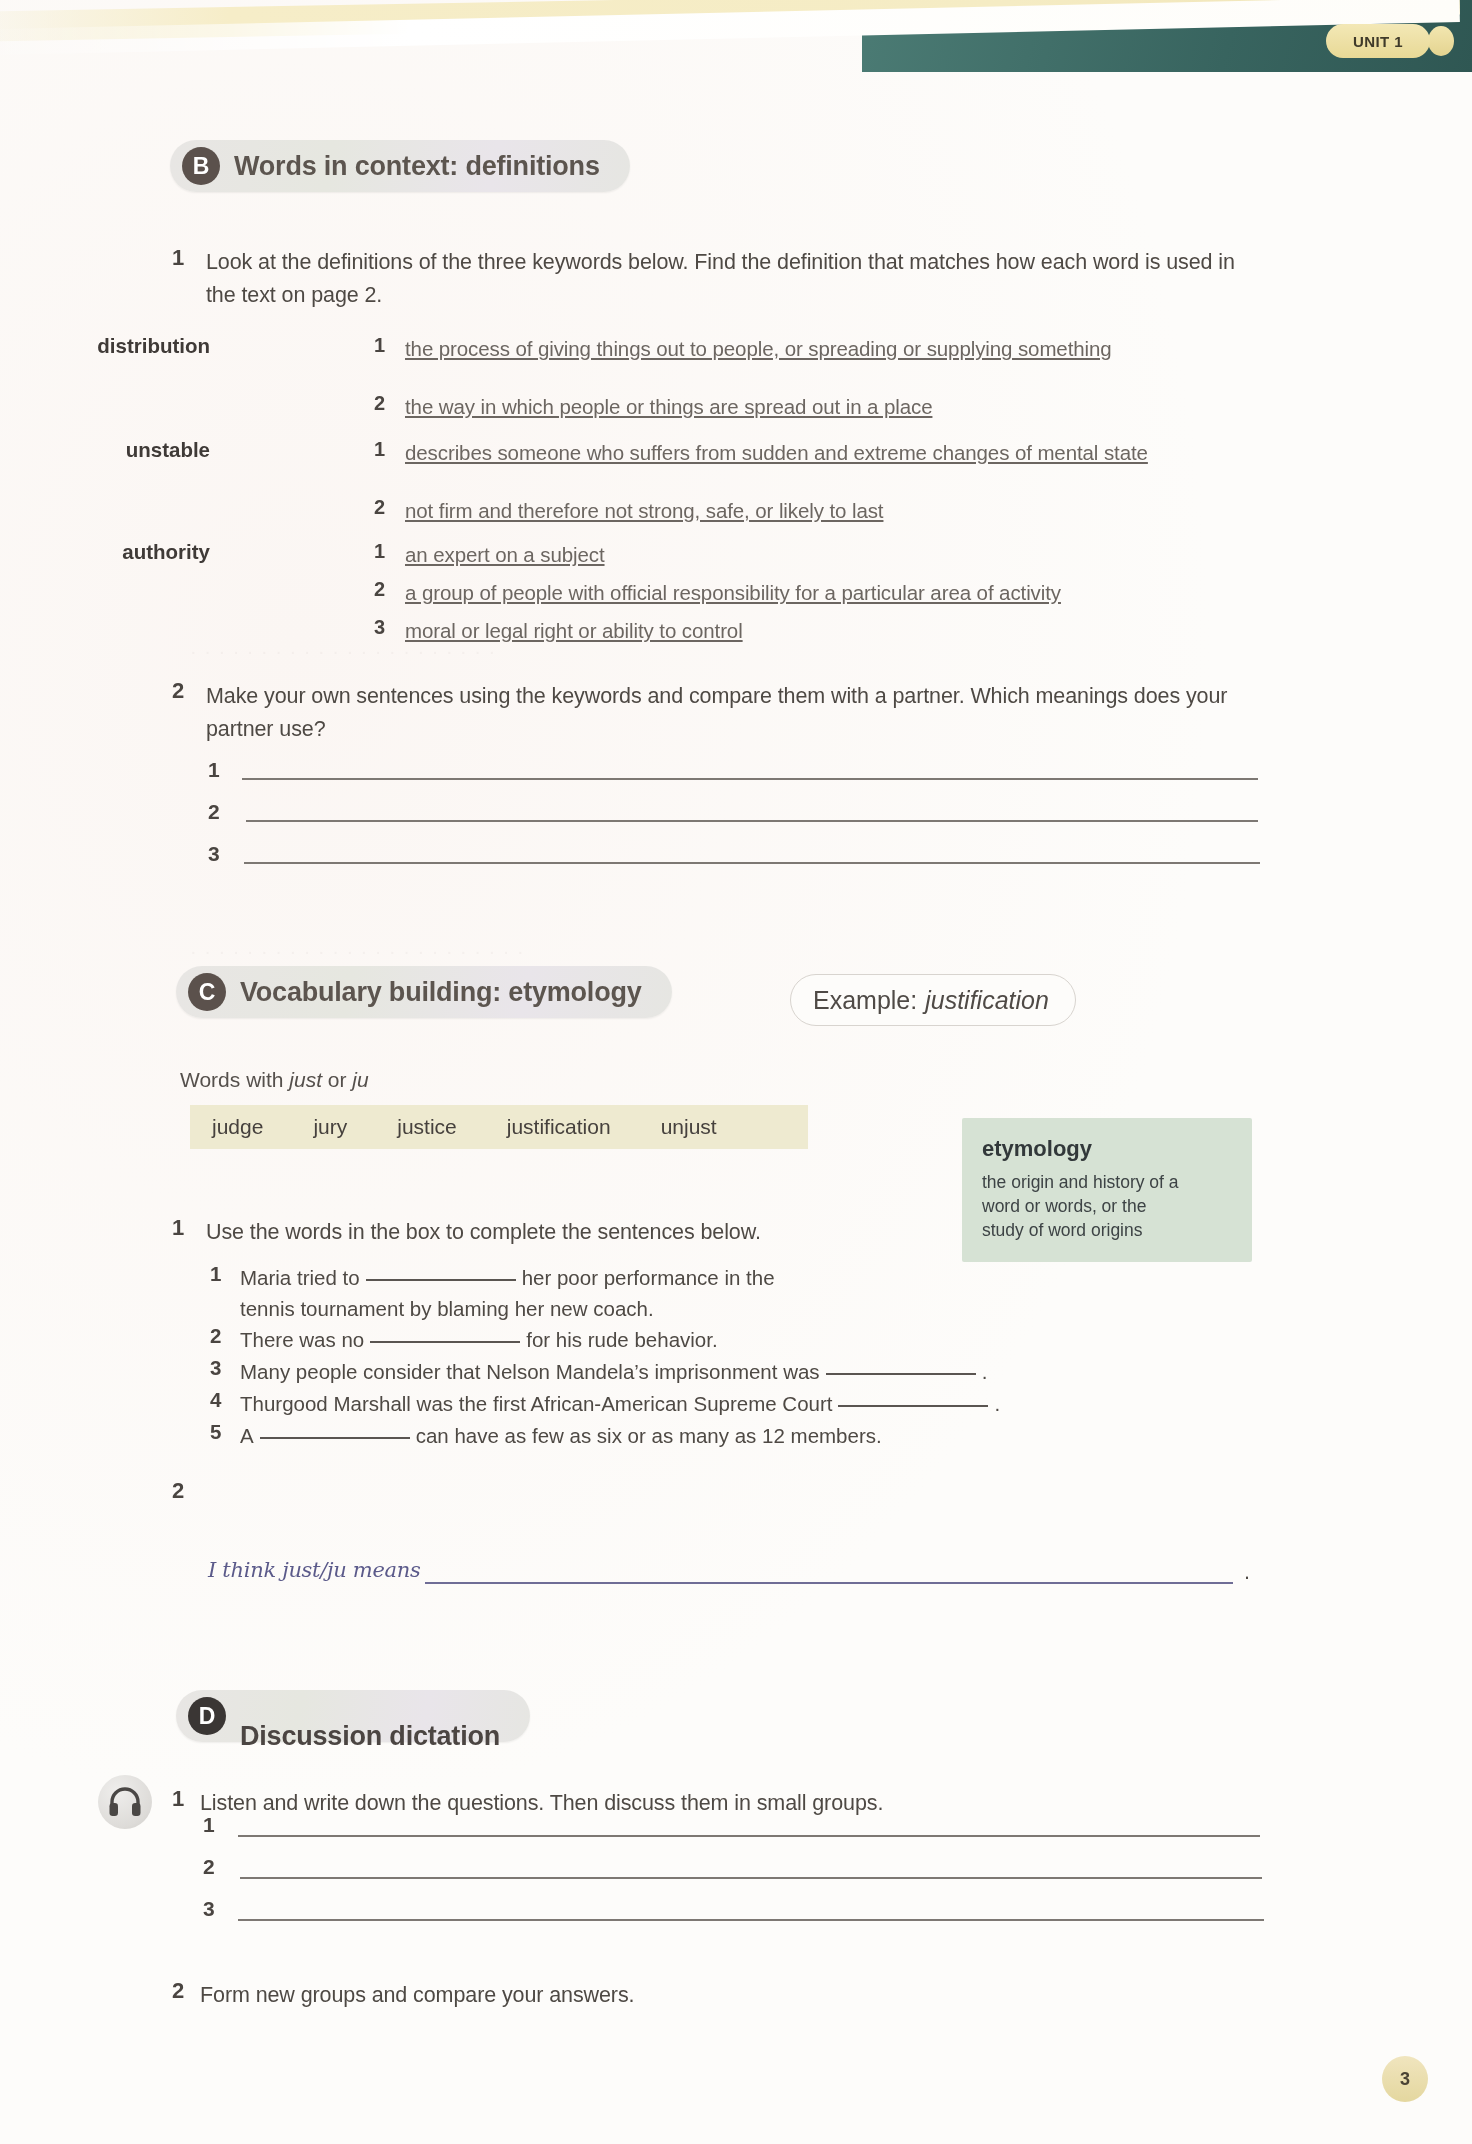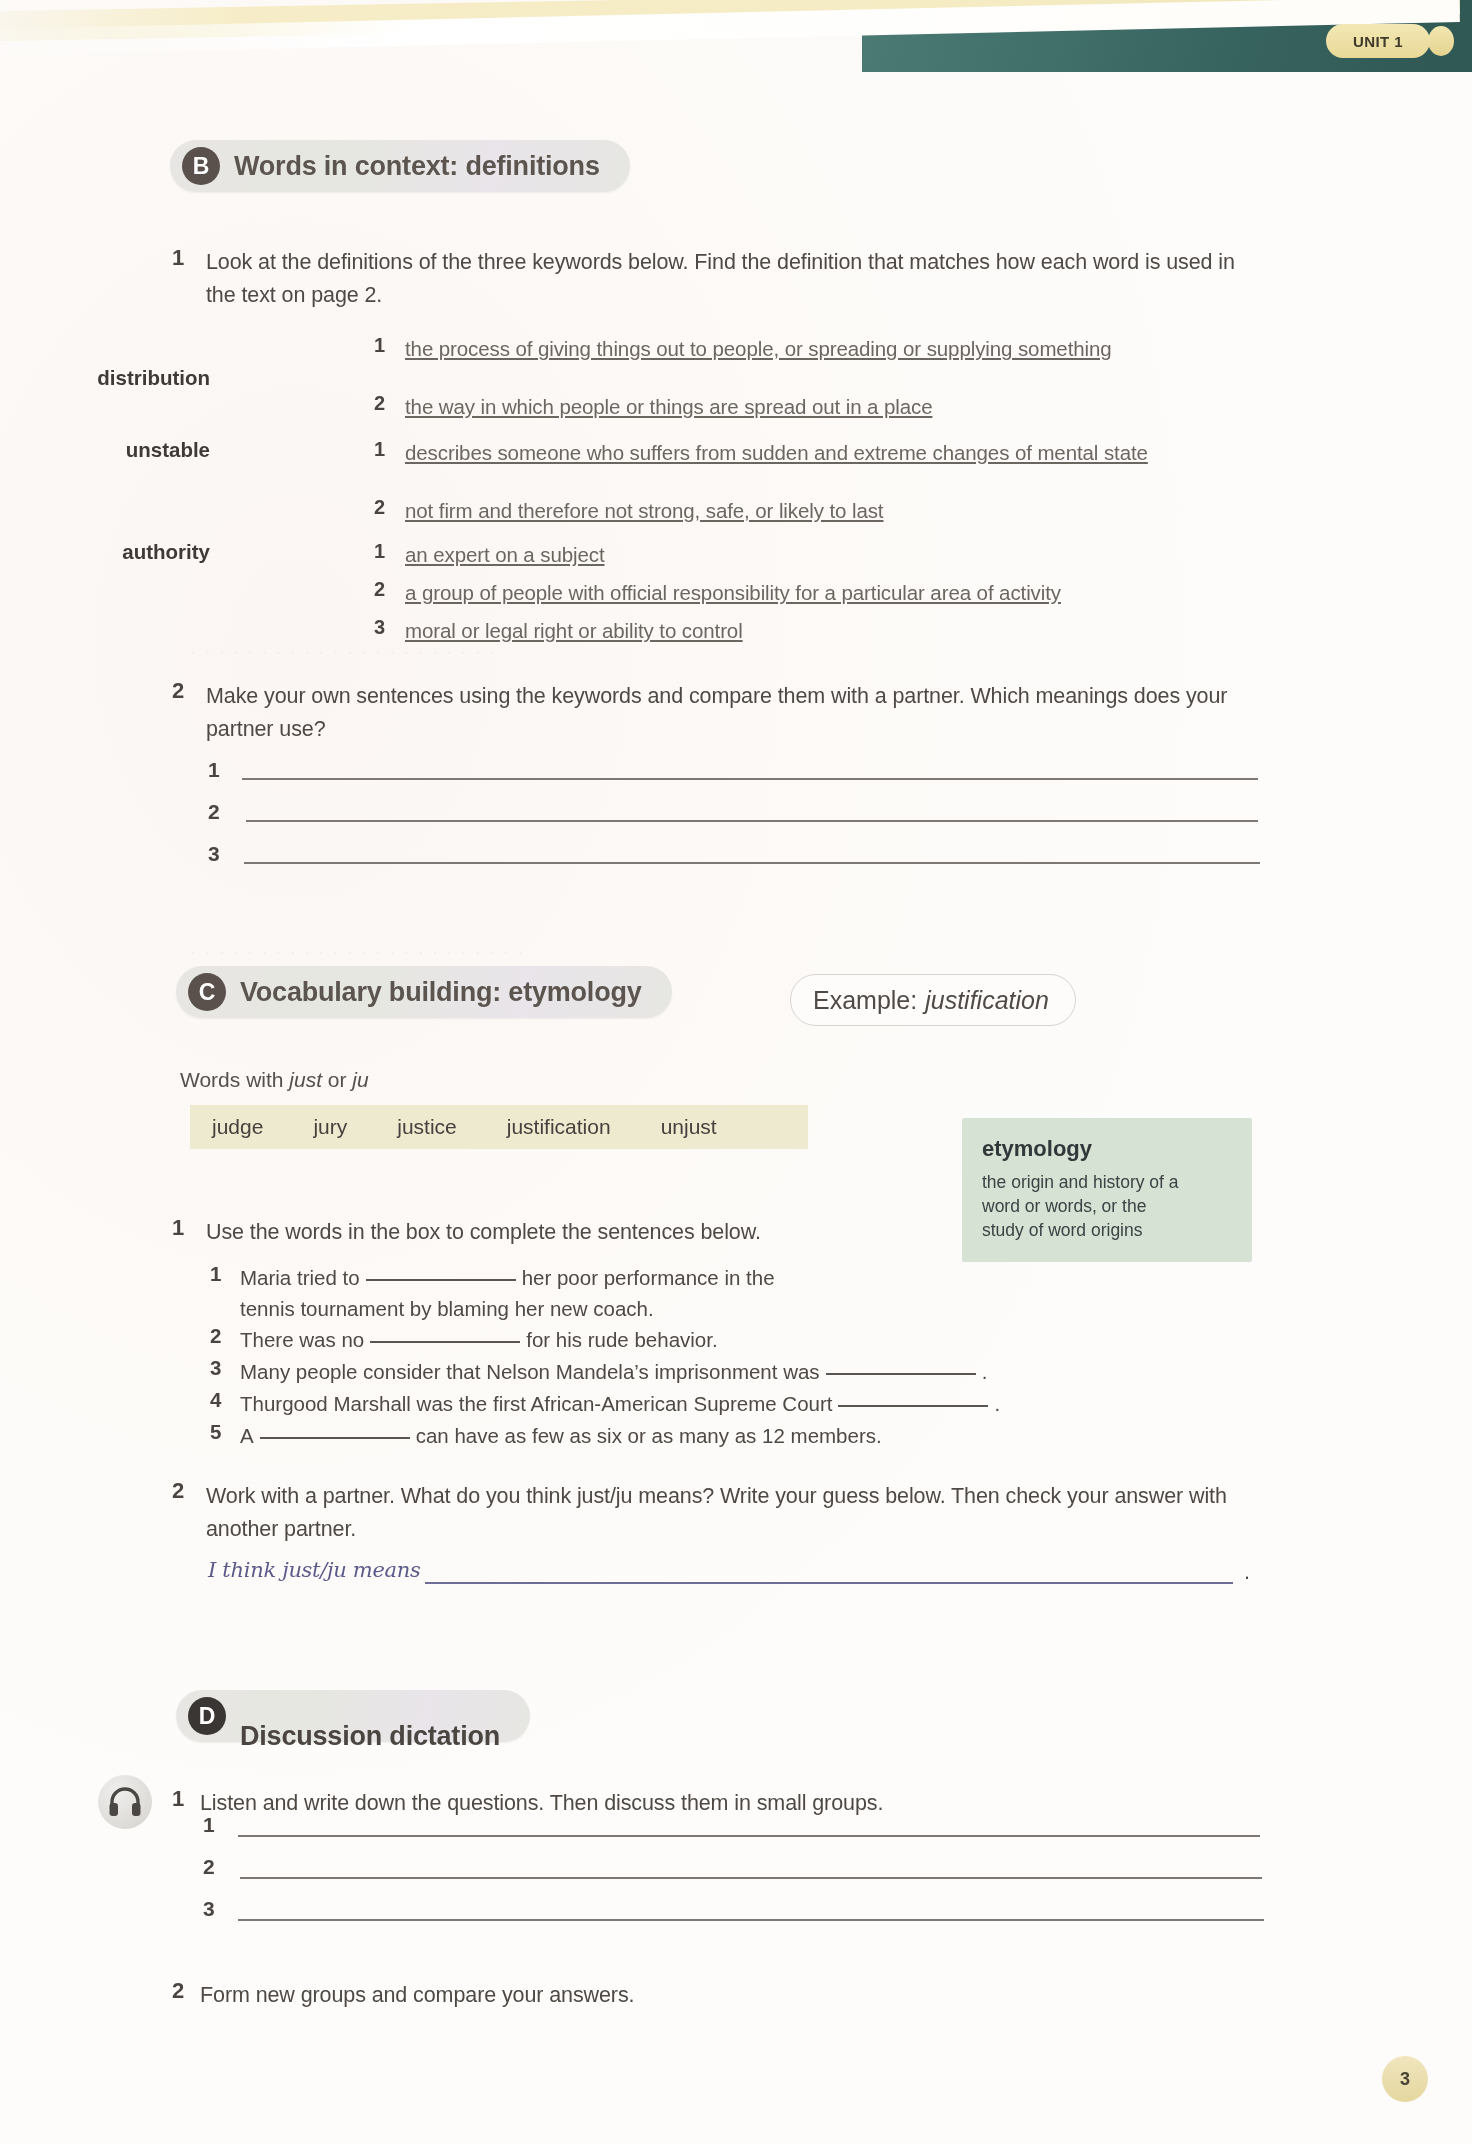--- a/index.html
+++ b/index.html
@@ -317,21 +317,21 @@
   <div class="ghost" style="left:190px; top:940px; width:700px;">· · · · · · · · · · · · · · · · · · · · · · · ·</div>
 
   <div class="sec-head" style="left:170px; top:140px;">
     <div class="sec-letter">B</div>
     <div class="sec-title">Words in context: definitions</div>
   </div>
 
   <div class="ex-num" style="left:172px; top:245px;">1</div>
   <div class="ex-text" style="left:206px; top:246px; width:1060px;">Look at the definitions of the three keywords below. Find the definition that matches how each word is used in the text on page 2.</div>
 
-  <div class="def-word" style="left:60px; top:334px;margin-top:32px;">distribution</div>
+  <div class="def-word" style="left:60px; top:334px;">distribution</div>
   <div class="def-idx" style="left:374px; top:334px;">1</div>
   <div class="def-body" style="left:405px; top:334px; width:790px;">the process of giving things out to people, or spreading or supplying something</div>
   <div class="def-idx" style="left:374px; top:392px;">2</div>
   <div class="def-body" style="left:405px; top:392px; width:790px;">the way in which people or things are spread out in a place</div>
 
   <div class="def-word" style="left:60px; top:438px;">unstable</div>
   <div class="def-idx" style="left:374px; top:438px;">1</div>
   <div class="def-body" style="left:405px; top:438px; width:810px;">describes someone who suffers from sudden and extreme changes of mental state</div>
   <div class="def-idx" style="left:374px; top:496px;">2</div>
   <div class="def-body" style="left:405px; top:496px; width:810px;">not firm and therefore not strong, safe, or likely to last</div>
@@ -403,21 +403,20 @@
   <div class="fib-text" style="left:240px; top:1388px;">
     <span>Thurgood Marshall was the first African-American Supreme Court</span><span class="blank" style="width:150px;"></span><span>.</span>
   </div>
 
   <div class="fib-num" style="left:210px; top:1420px;">5</div>
   <div class="fib-text" style="left:240px; top:1420px;">
     <span>A</span><span class="blank" style="width:150px;"></span><span>can have as few as six or as many as 12 members.</span>
   </div>
 
   <div class="ex-num" style="left:172px; top:1478px;">2</div>
-  <div class="ex-text" style="left:206px; top:1480px; width:1045px;">Work with a partner. What do you think just/ju means? Write your guess below. Then check your answer with another partner.</div>
 
   <div class="hand" style="left:208px; top:1558px;">I think just/ju means</div>
   <div class="hand-rule" style="left:425px; top:1582px; width:808px;"></div>
   <div class="ex-text" style="left:1244px; top:1556px; width:20px;">.</div>
 
   <div class="sec-head" style="left:176px; top:1690px;">
     <div class="sec-letter dark">D</div>
     <div class="sec-title dark">Discussion dictation</div>
   </div>
 

